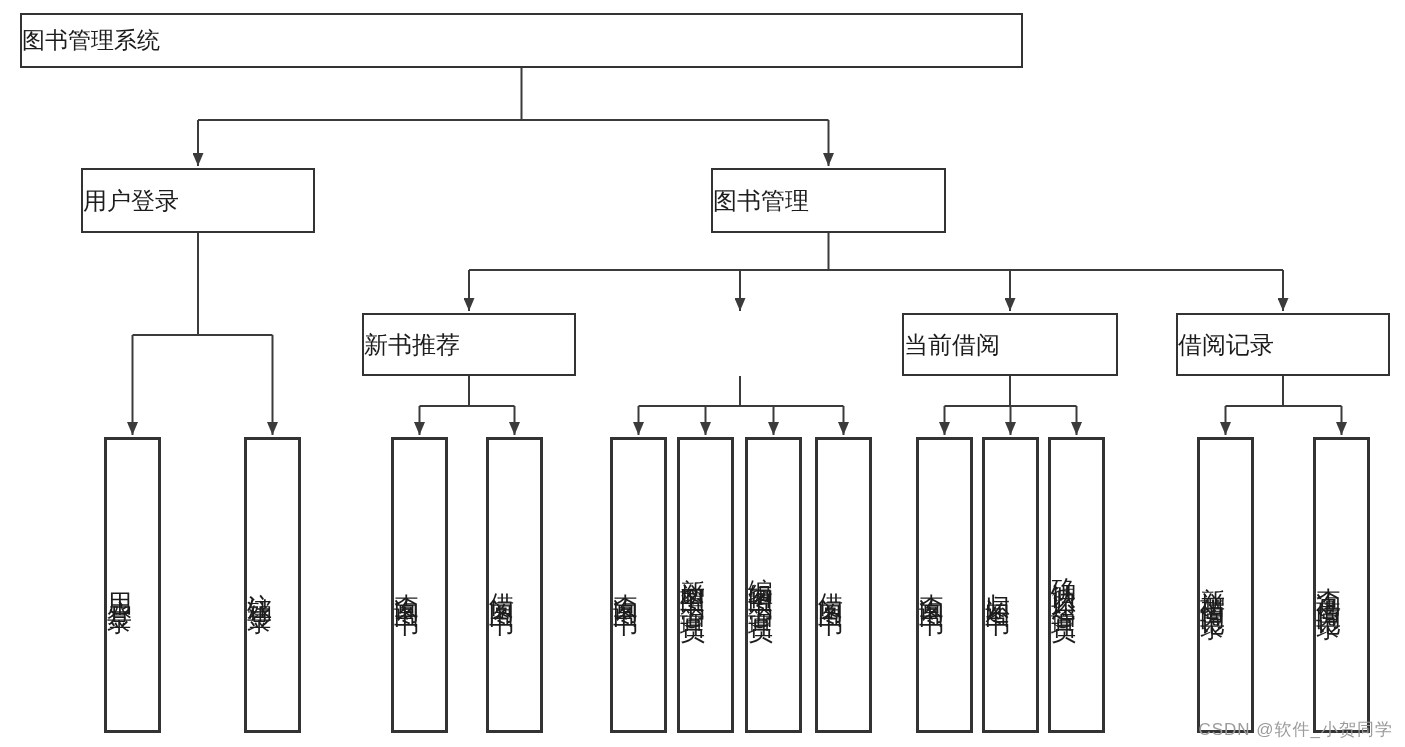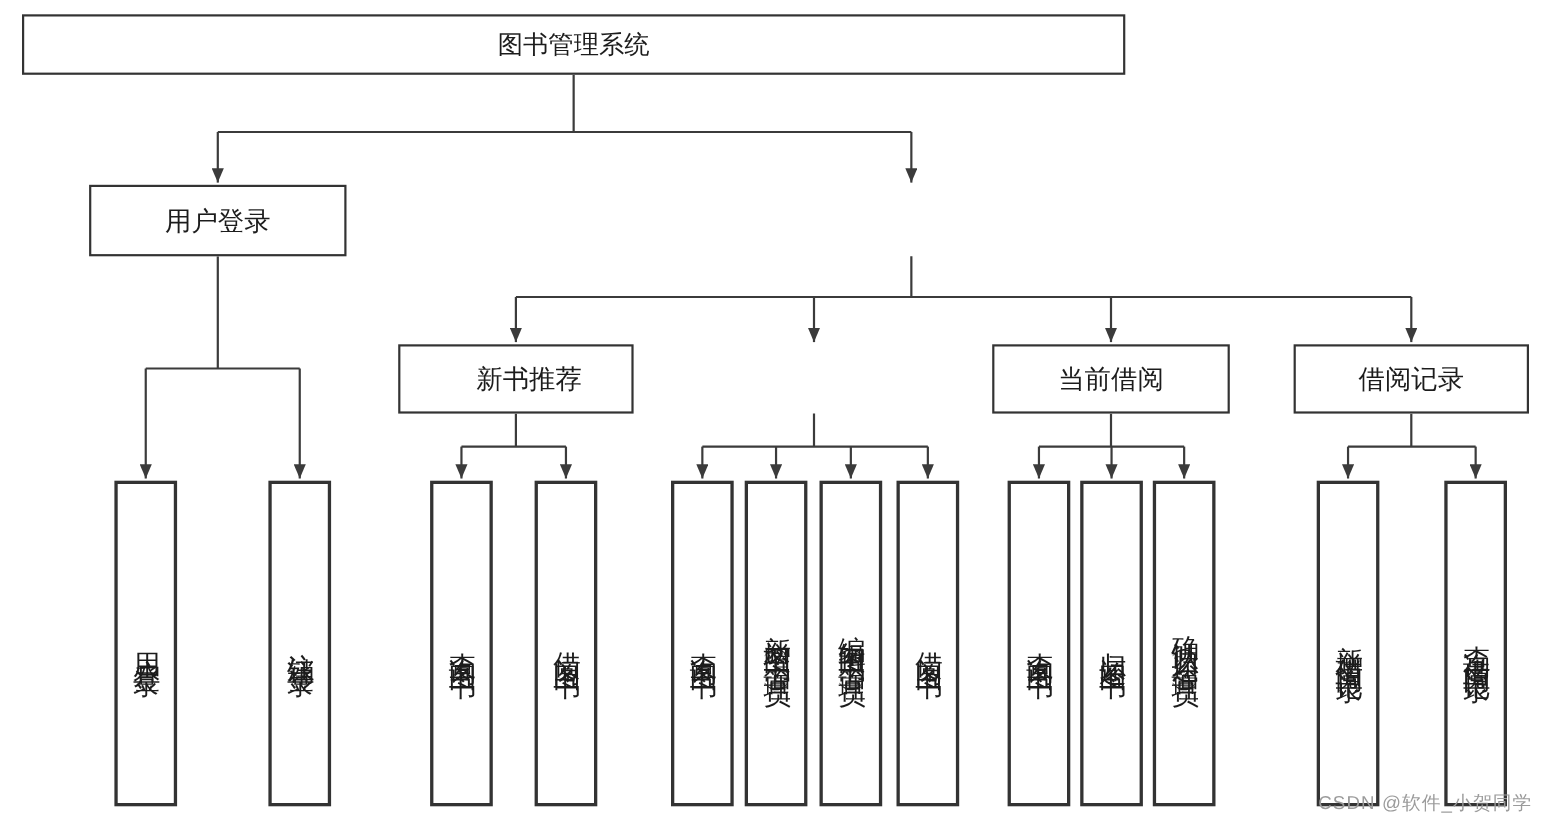--- a/index.html
+++ b/index.html
@@ -1,20 +1,20 @@
 <!DOCTYPE html>
 <html><head>
 <meta charset="utf-8">
 <style>
   html,body{margin:0;padding:0;}
   body{font-family:"Liberation Sans","DejaVu Sans",sans-serif;background:#ffffff;}
   .stage{position:relative;width:1405px;height:747px;background:#ffffff;overflow:hidden;}
   .connectors{position:absolute;left:0;top:0;width:1405px;height:747px;z-index:1;}
   .box{position:absolute;box-sizing:border-box;background:#ffffff;border:2px solid #333333;
-       display:flex;align-items:center;justify-content:center;color:#1c1c1c;z-index:2;}
+       display:flex;align-items:center;justify-content:flex-start;color:#1c1c1c;z-index:2;}
   .root{font-size:23px;}
   .lvl{font-size:24px;}
   .leaf{border-width:3px;width:57px;height:296px;top:437px;font-size:25px;}
   .leaf .vtext{writing-mode:vertical-rl;text-orientation:mixed;letter-spacing:6px;
                line-height:1;white-space:nowrap;}
   .watermark{position:absolute;right:12px;bottom:6px;font-size:17px;color:#9b9b9b;
              z-index:5;letter-spacing:1px;}
 </style>
 </head>
 <body>
@@ -59,22 +59,25 @@
     </g>
   </svg>
 
   <div class="box root" style="left:20px;top:13px;width:1003px;height:55px;">
     <span>图书管理系统</span>
   </div>
 
   <div class="box lvl" style="left:81px;top:168px;width:234px;height:65px;">
     <span>用户登录</span>
   </div>
+  <div class="box lvl" style="left:711px;top:168px;width:235px;height:65px;">
+    <span>图书管理</span>
+  </div>
 
-  <div class="box lvl" style="left:362px;top:313px;width:214px;height:63px;padding-left:24px;">
+  <div class="box lvl" style="left:362px;top:313px;width:214px;height:63px;">
     <span>新书推荐</span>
   </div>
   <div class="box lvl" style="left:1176px;top:313px;width:214px;height:63px;">
     <span>借阅记录</span>
   </div>
   <div class="box lvl" style="left:902px;top:313px;width:216px;height:63px;">
     <span>当前借阅</span>
   </div>
 
   <div class="box leaf" style="left:104px;">

